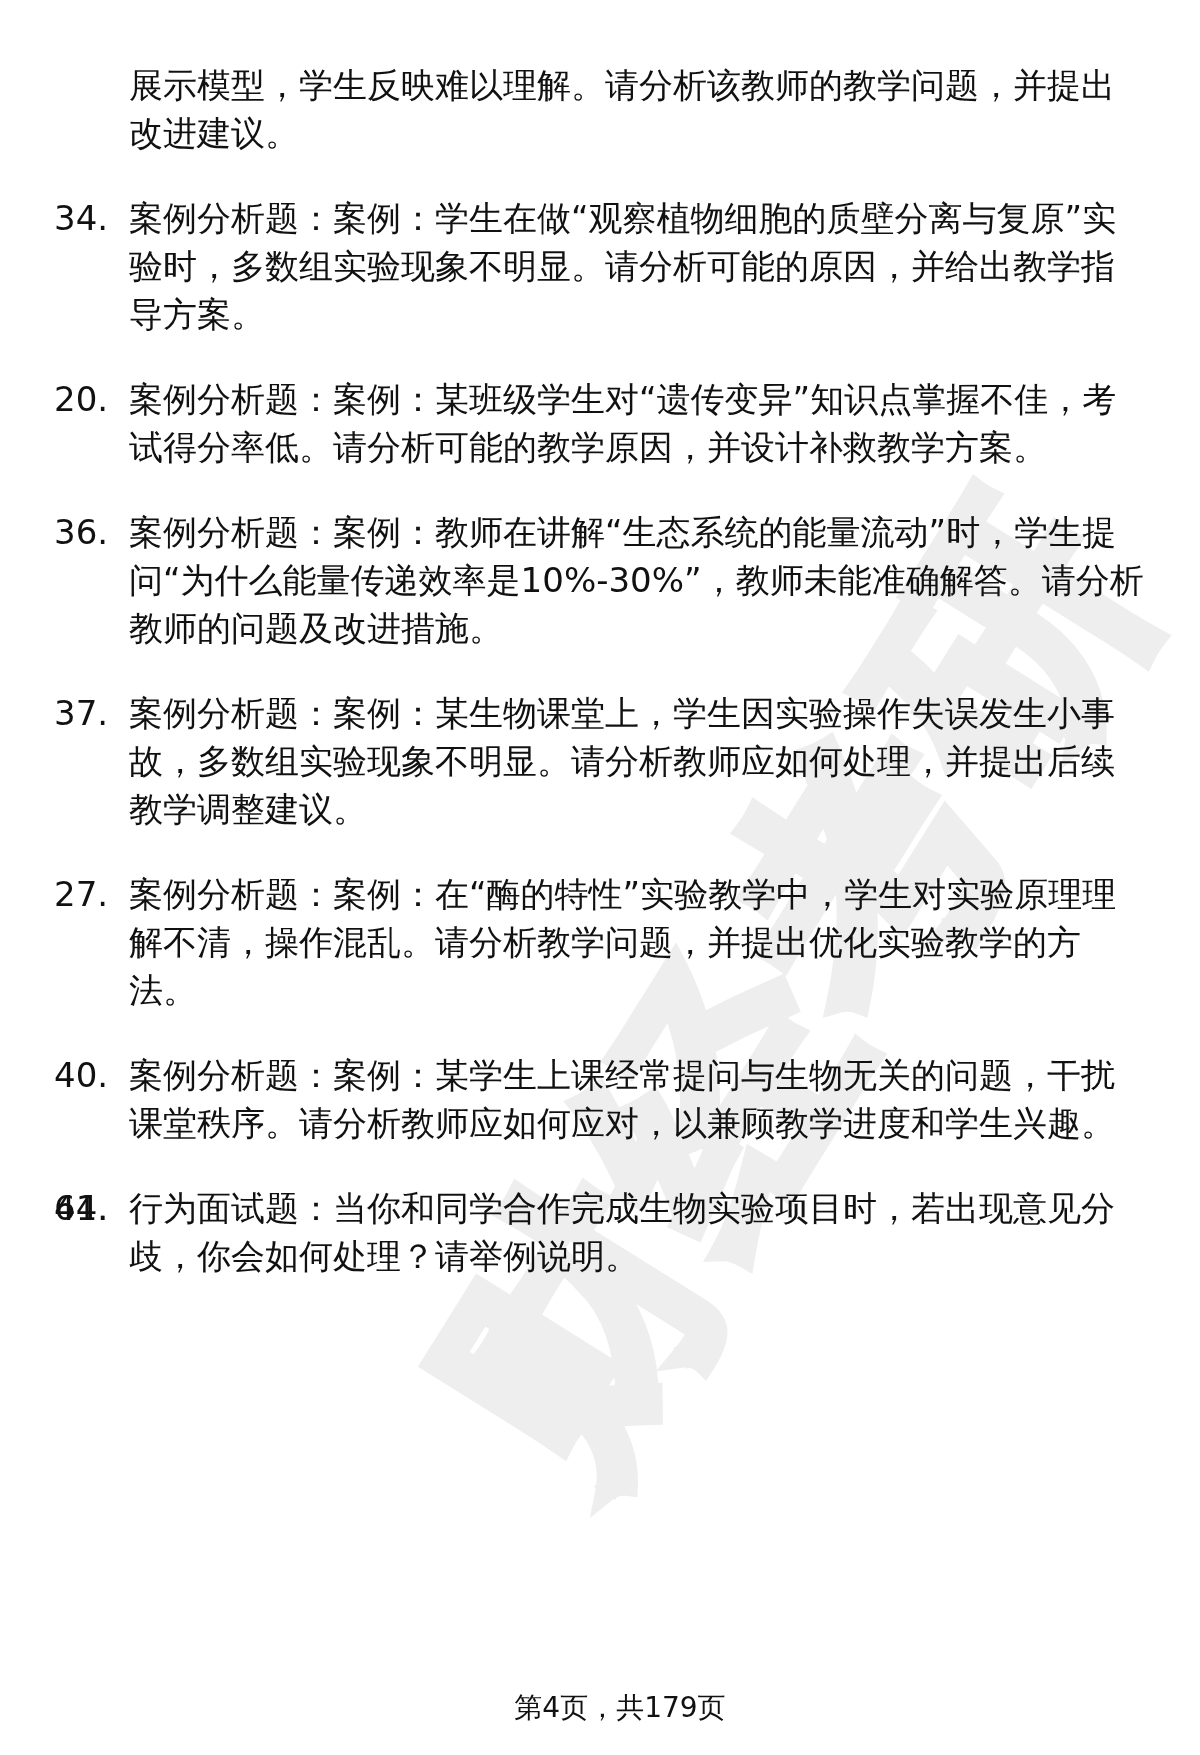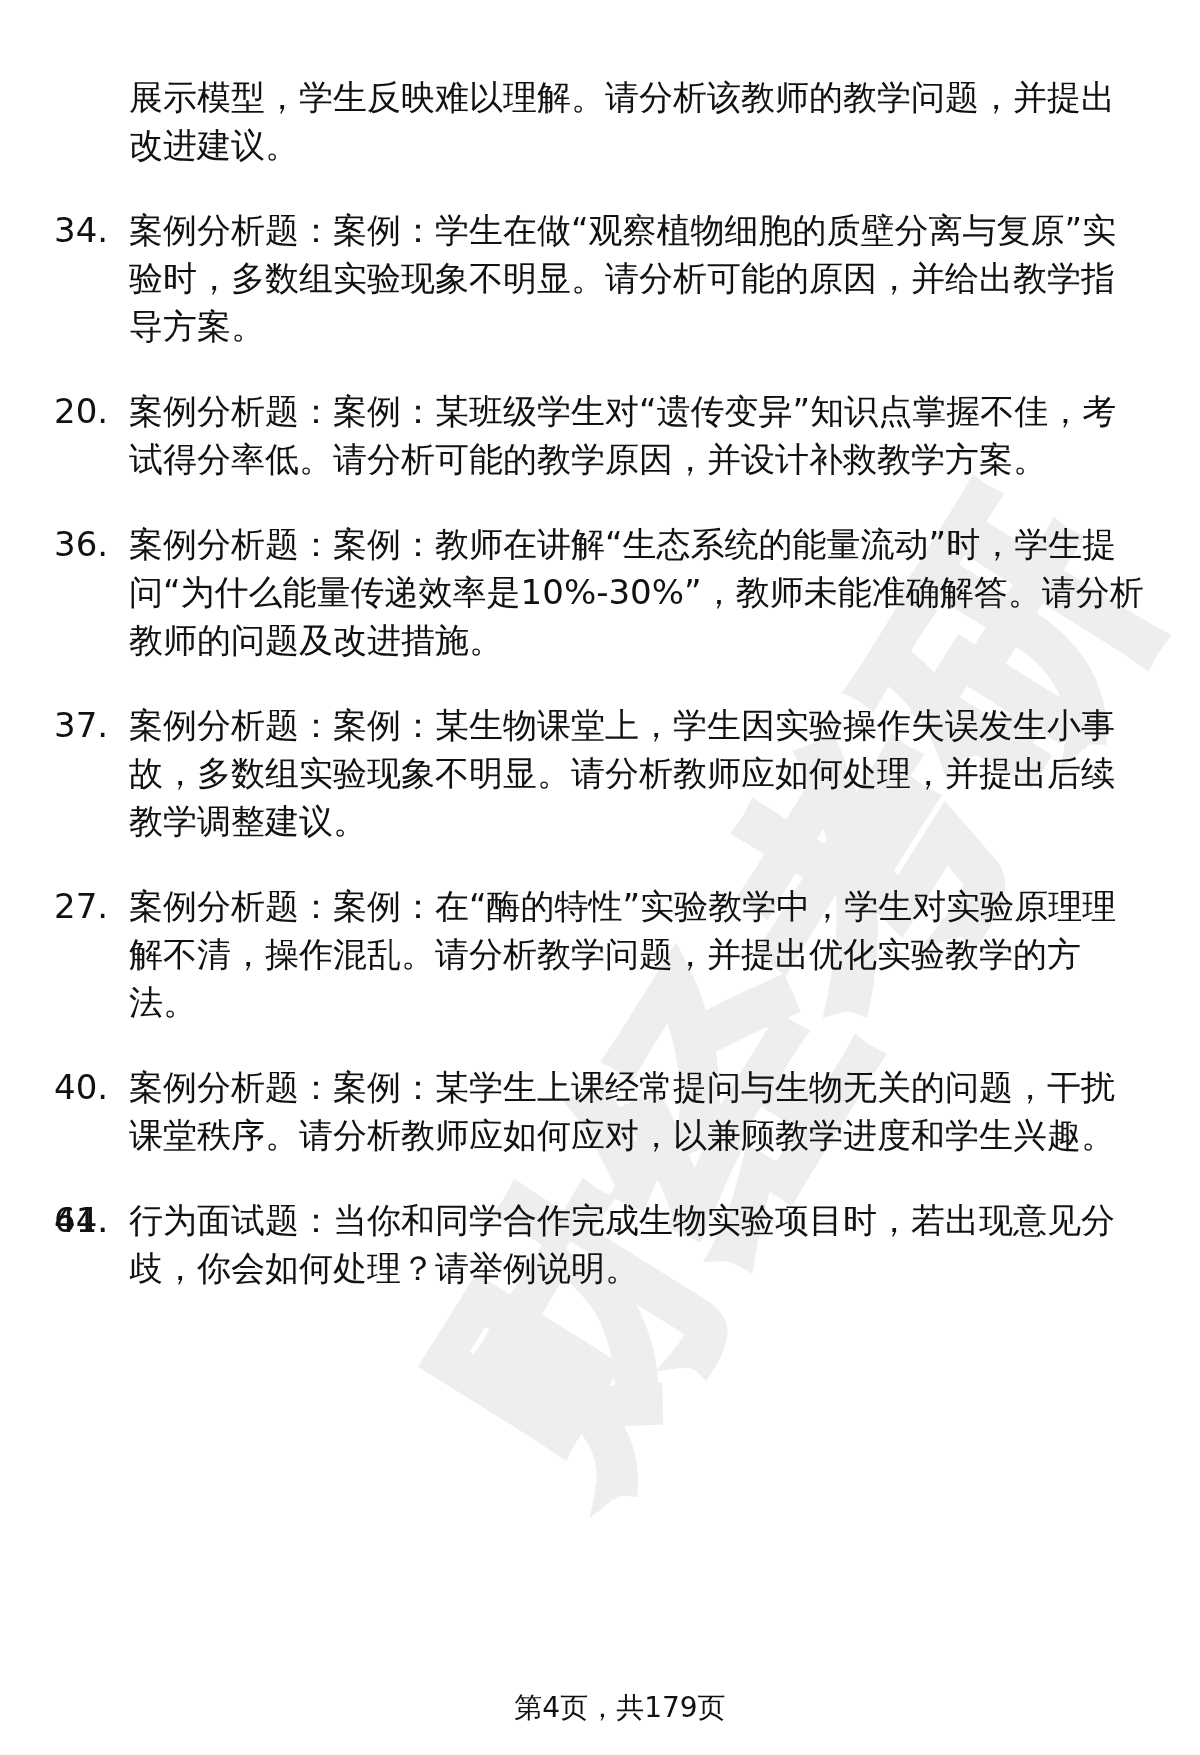--- a/index.html
+++ b/index.html
@@ -14,21 +14,21 @@
   .watermark span {
     position:absolute; left:0; top:380px; white-space:nowrap;
     font-size:260px; font-weight:bold; letter-spacing:10px;
     color:transparent; -webkit-text-stroke:14px #eeeeee;
     transform:rotate(-58deg); transform-origin:center center;
   }
   .content {
     position:absolute; left:0; top:61px; width:1200px; z-index:1;
   }
   .item {
-    position:relative; margin:12px 0 37px 0;
+    position:relative; margin:0 0 37px 0;
     padding-left:129px; padding-right:50px;
     font-size:34px; line-height:48px;
   }
   .item .num {
     position:absolute; left:54px; top:0; width:74px;
   }
   .item .text { display:block; width:1018px; }
   .footer {
     position:absolute; left:0; top:1690px; width:1240px; text-align:center;
     font-size:28px; line-height:36px; z-index:1;

